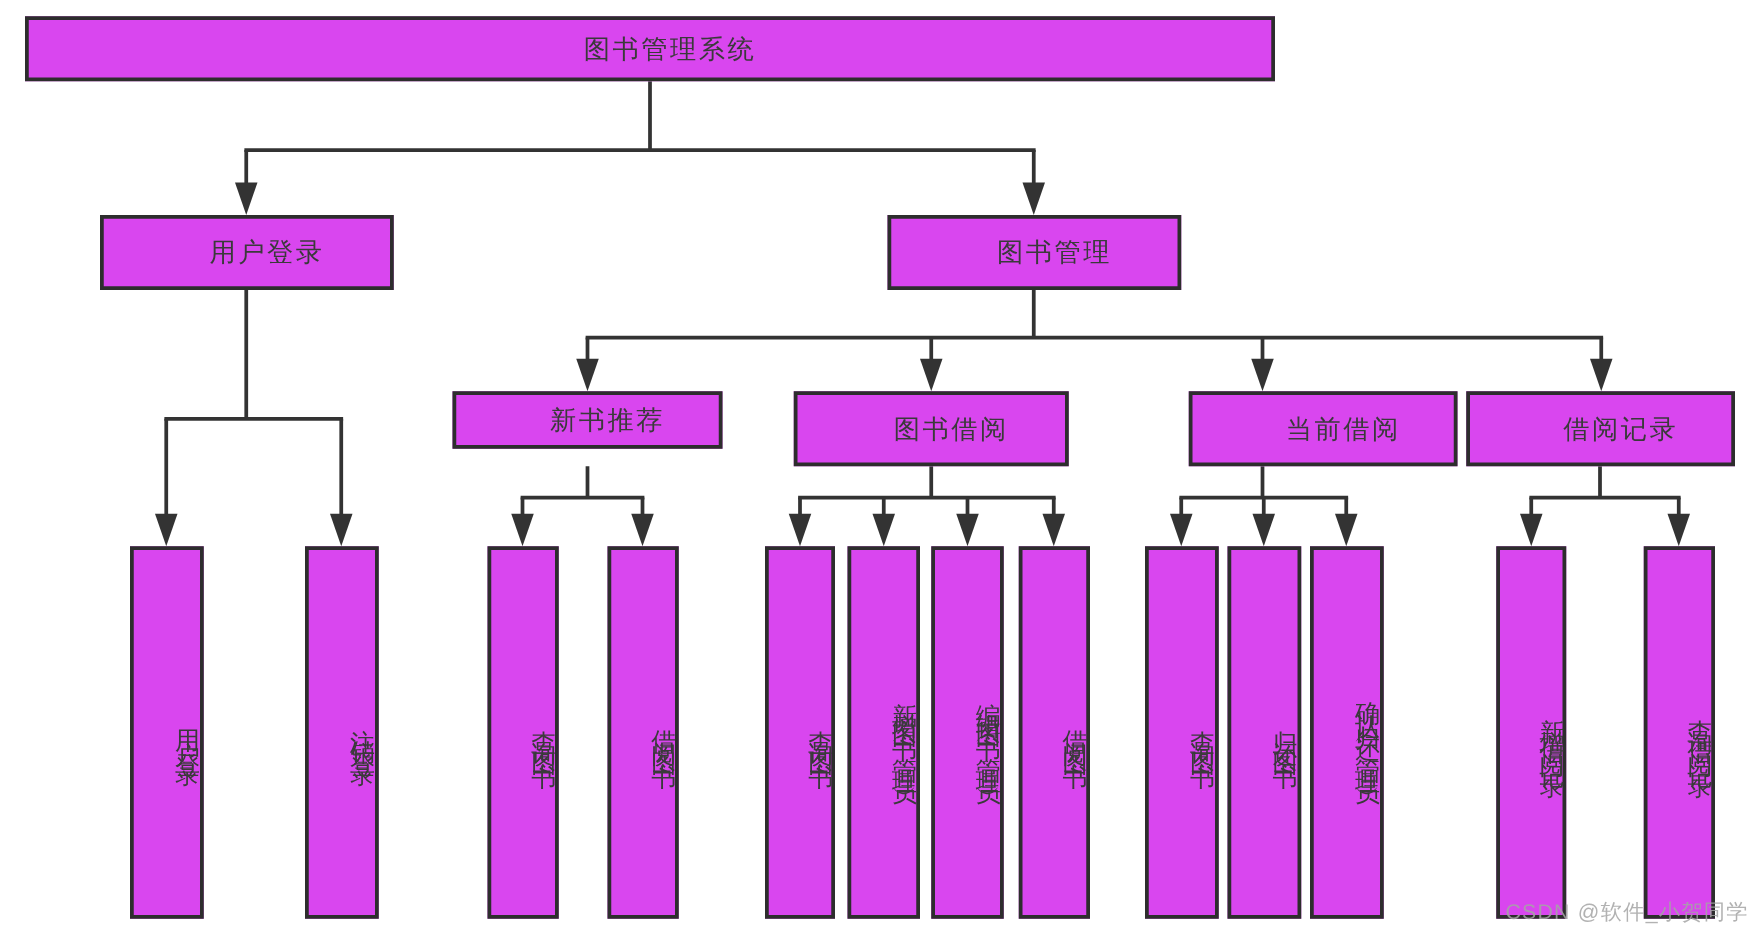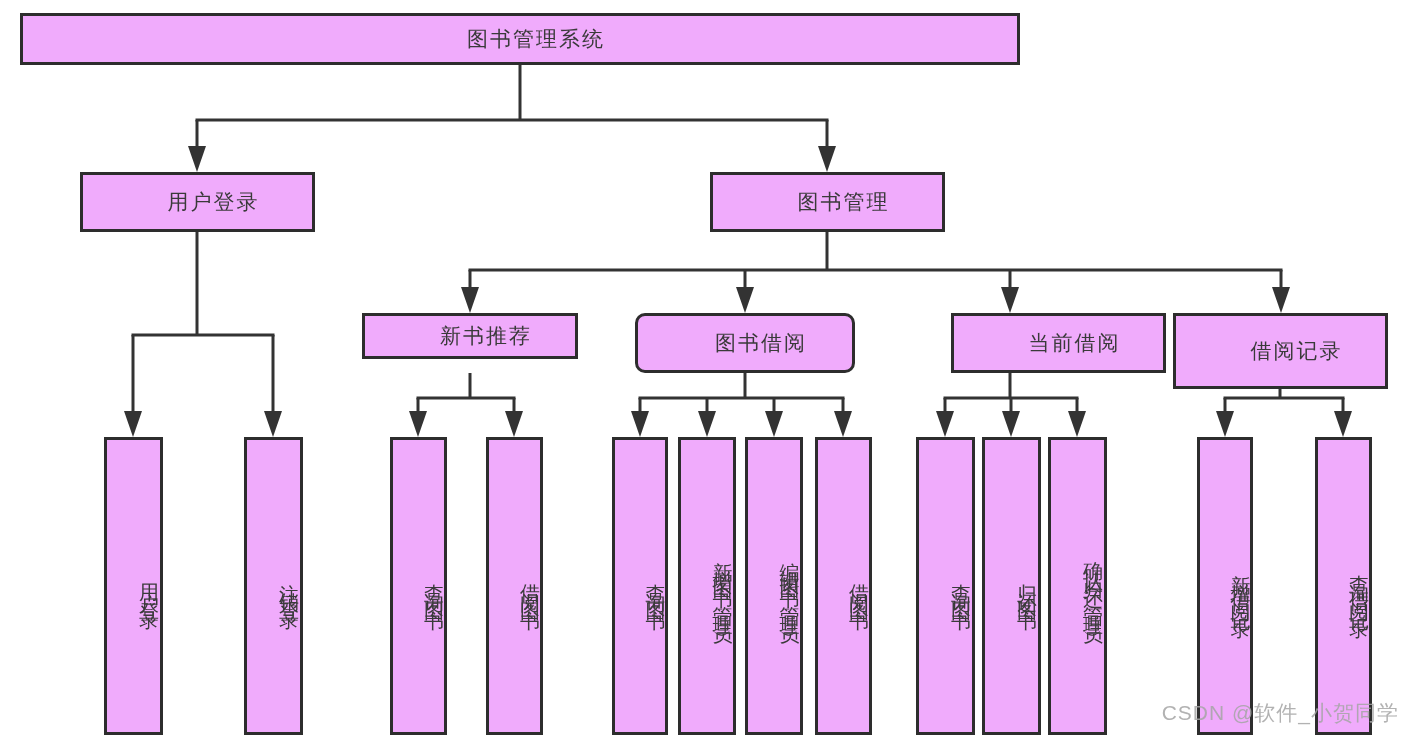--- a/index.html
+++ b/index.html
@@ -1,21 +1,21 @@
 <!DOCTYPE html>
 <html><head>
 <meta charset="utf-8">
 <style>
   html,body{margin:0;padding:0;background:#ffffff;}
   body{font-family:"Liberation Sans","DejaVu Sans",sans-serif;}
   .stage{position:relative;width:1405px;height:747px;background:#ffffff;overflow:hidden;}
   .wires{position:absolute;left:0;top:0;width:1405px;height:747px;}
   .node{
     position:absolute;
-    background:#f0abfc;
+    background:#d946ef;
     border:3px solid #2d2d2d;
     box-sizing:border-box;
     display:flex;
     align-items:center;
     justify-content:center;
     color:#3a3a3a;
     font-size:21px;
     letter-spacing:2px;
     z-index:2;
     padding-left:32px;
@@ -24,22 +24,22 @@
     writing-mode:vertical-rl;
     text-orientation:mixed;
     font-size:20px;
     letter-spacing:9px;
     line-height:1;
     color:#3a3a3a;
   }
   .watermark{
     position:absolute;
     right:6px;
-    bottom:20px;
-    font-size:21px;
+    bottom:6px;
+    font-size:17px;
     color:rgba(165,165,165,0.85);
     letter-spacing:1px;
     z-index:5;
     white-space:nowrap;
   }
 </style>
 </head>
 <body>
 
 <div class="stage">
@@ -117,27 +117,27 @@
   <div class="node" style="left:80px;top:172px;width:235px;height:60px;">
     <span>用户登录</span>
   </div>
   <div class="node" style="left:710px;top:172px;width:235px;height:60px;">
     <span>图书管理</span>
   </div>
 
   <div class="node" style="left:362px;top:313px;width:216px;height:46px;">
     <span>新书推荐</span>
   </div>
-  <div class="node" style="left:635px;top:313px;width:220px;height:60px;border-radius:10px;">
+  <div class="node" style="left:635px;top:313px;width:220px;height:60px;">
     <span>图书借阅</span>
   </div>
   <div class="node" style="left:903px;top:313px;width:215px;height:60px;margin-left:48px;">
     <span>当前借阅</span>
   </div>
-  <div class="node" style="left:1173px;top:313px;width:215px;height:76px;">
+  <div class="node" style="left:1173px;top:313px;width:215px;height:60px;">
     <span>借阅记录</span>
   </div>
 
   <div class="node leaf" style="left:104px;top:437px;width:59px;height:298px;">
     <span>用户登录</span>
   </div>
   <div class="node leaf" style="left:244px;top:437px;width:59px;height:298px;">
     <span>注销登录</span>
   </div>
 

